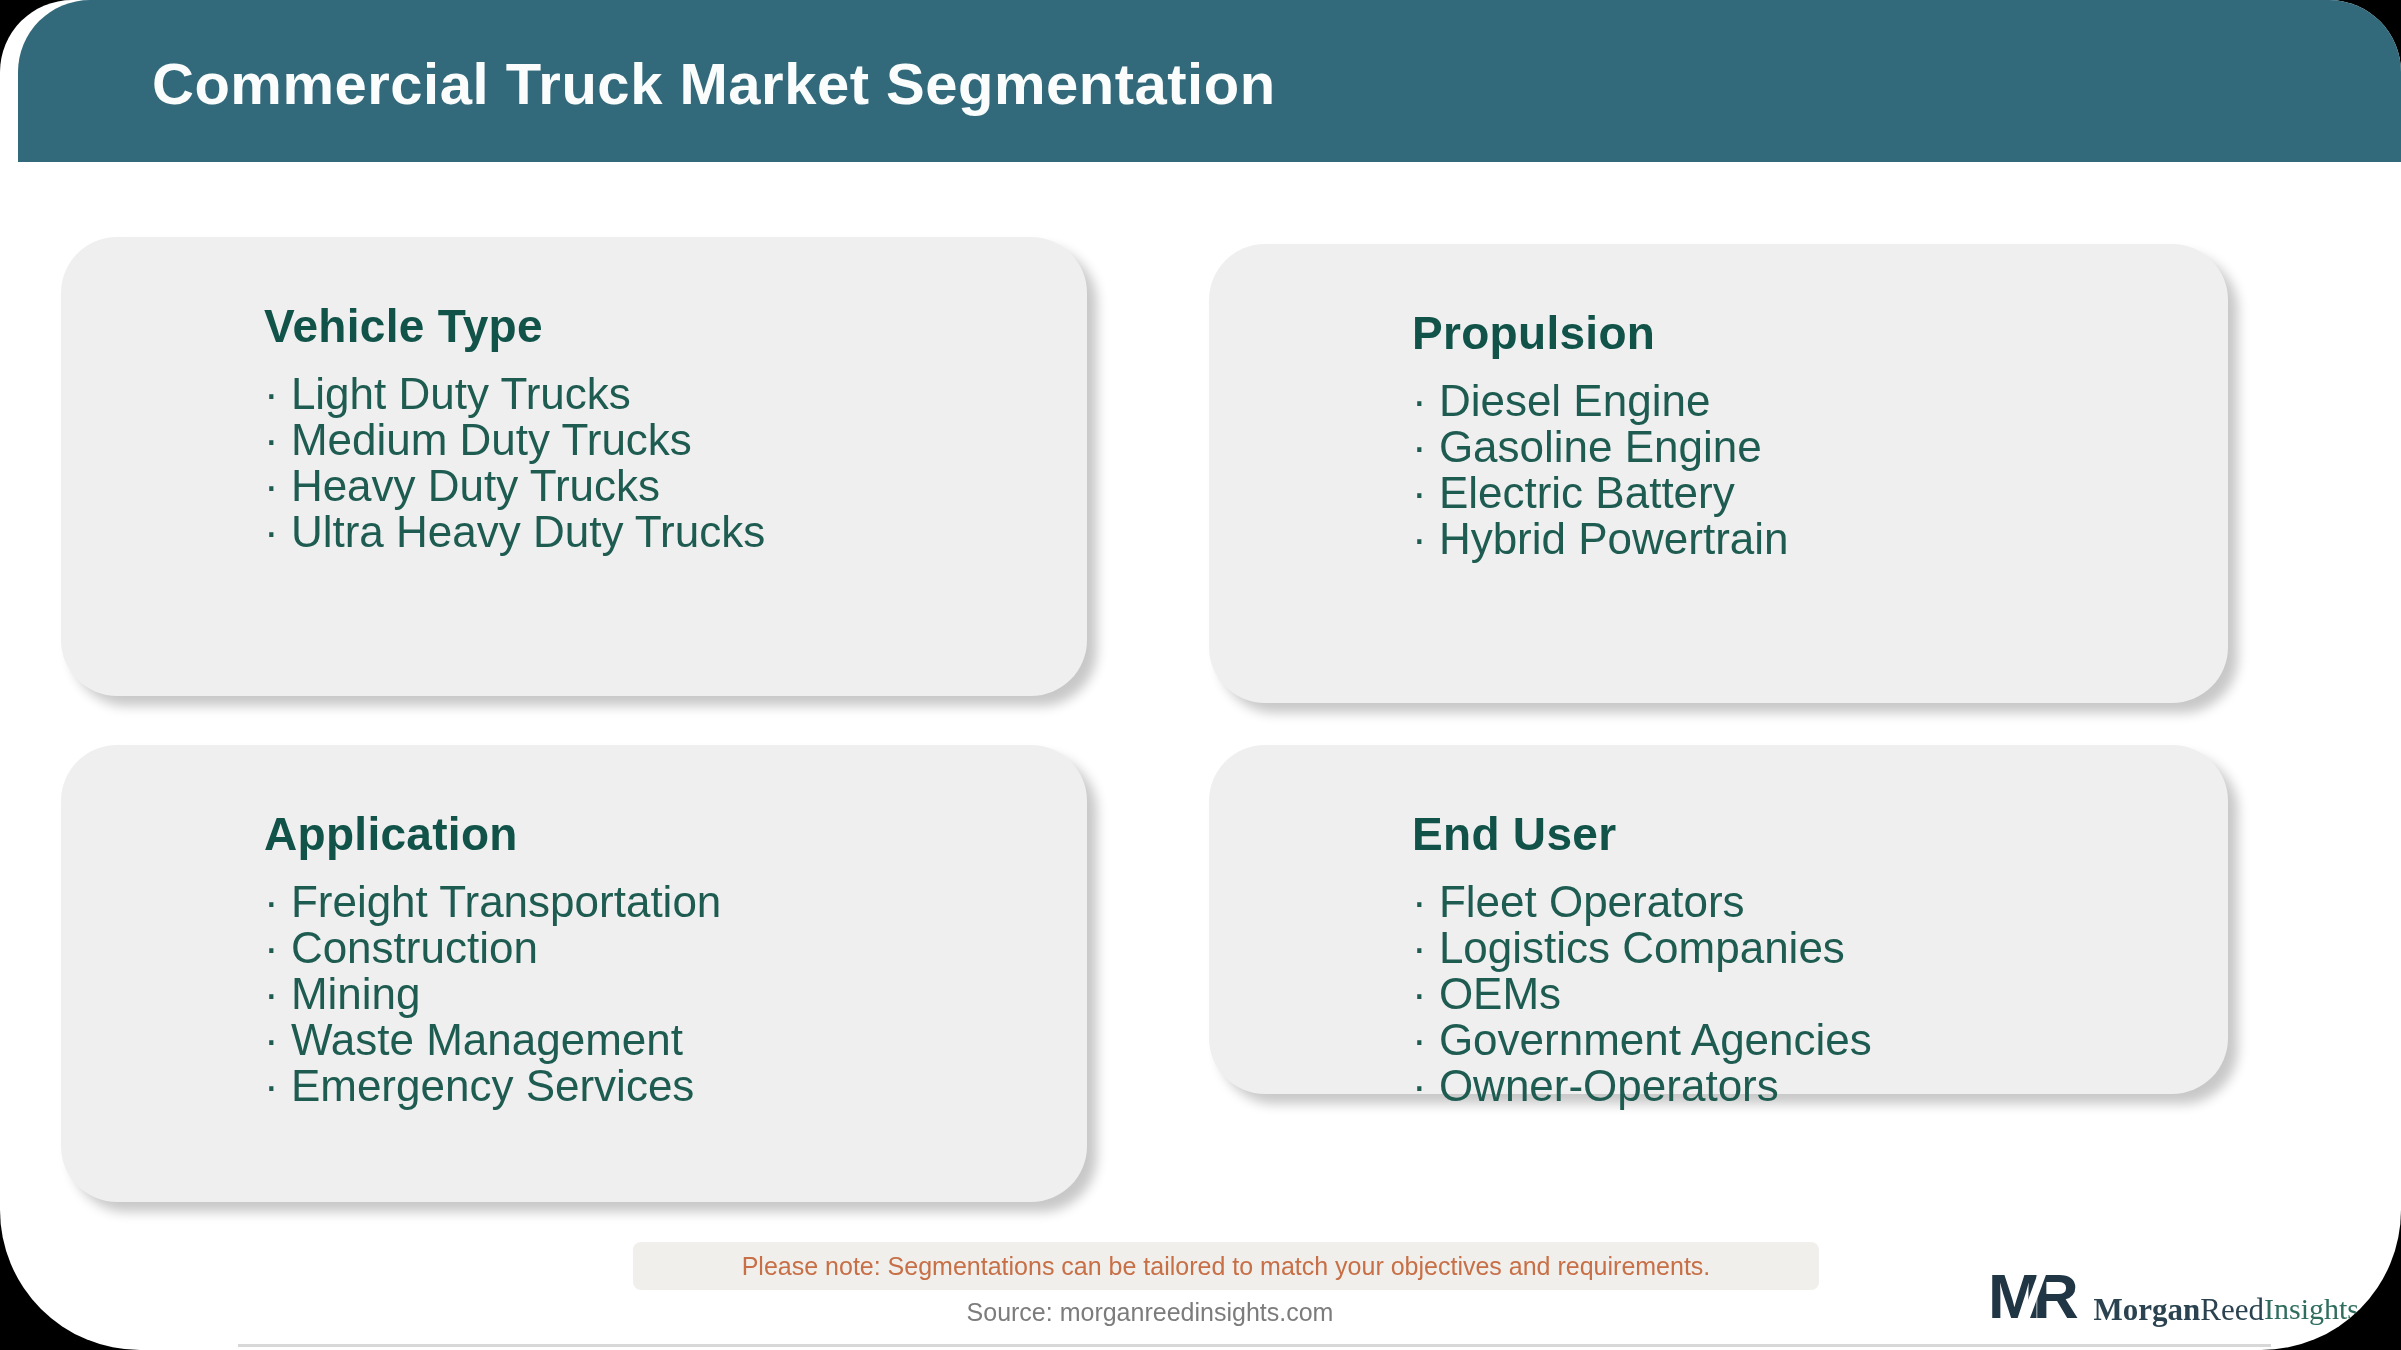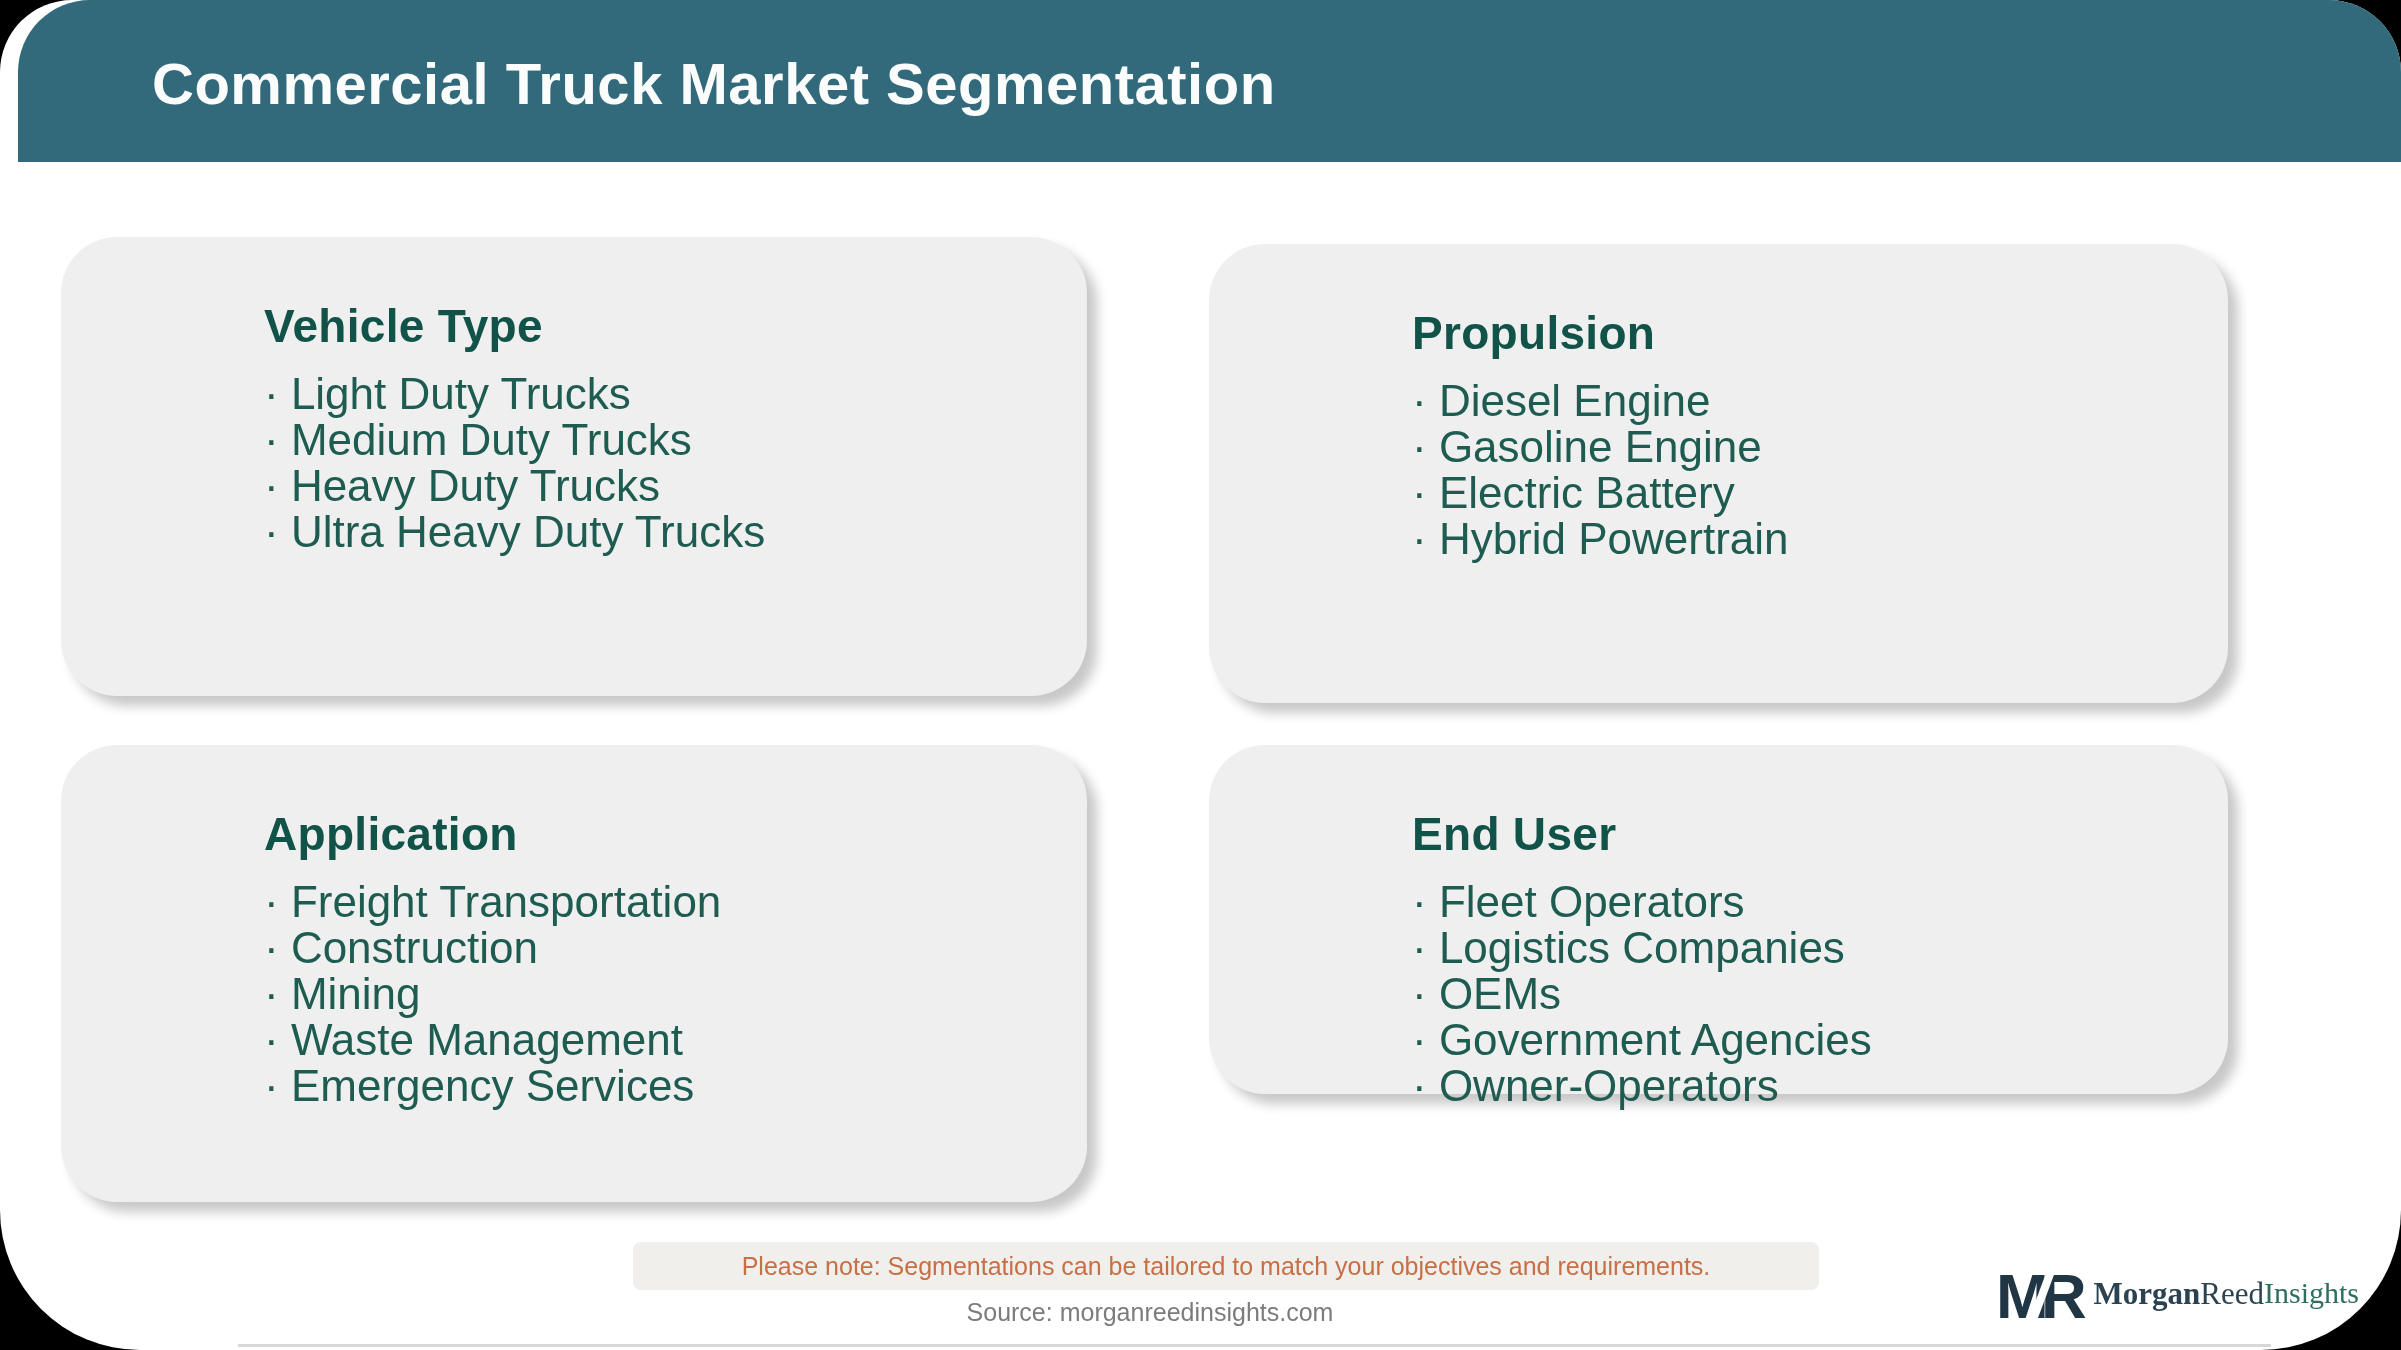--- a/index.html
+++ b/index.html
@@ -100,22 +100,22 @@
     right: 130px;
     bottom: 3px;
     height: 3px;
     background: var(--bottom-line-color, #D8D8D8);
   }
   .logo {
     position: absolute;
     right: 42px;
     bottom: 24px;
     display: flex;
-    align-items: center;
-    gap: 2px;
+    align-items: flex-end;
+    gap: 10px;
     margin-left: 22px;
   }
   .logo-mark-text {
     font-family: "Liberation Sans", "DejaVu Sans", sans-serif;
     font-weight: 700;
     font-size: 66px;
     letter-spacing: -8px;
     fill: var(--logo-mark-color, #203645);
   }
   .logo-text { display: flex; flex-direction: row; line-height: 1.02; }

